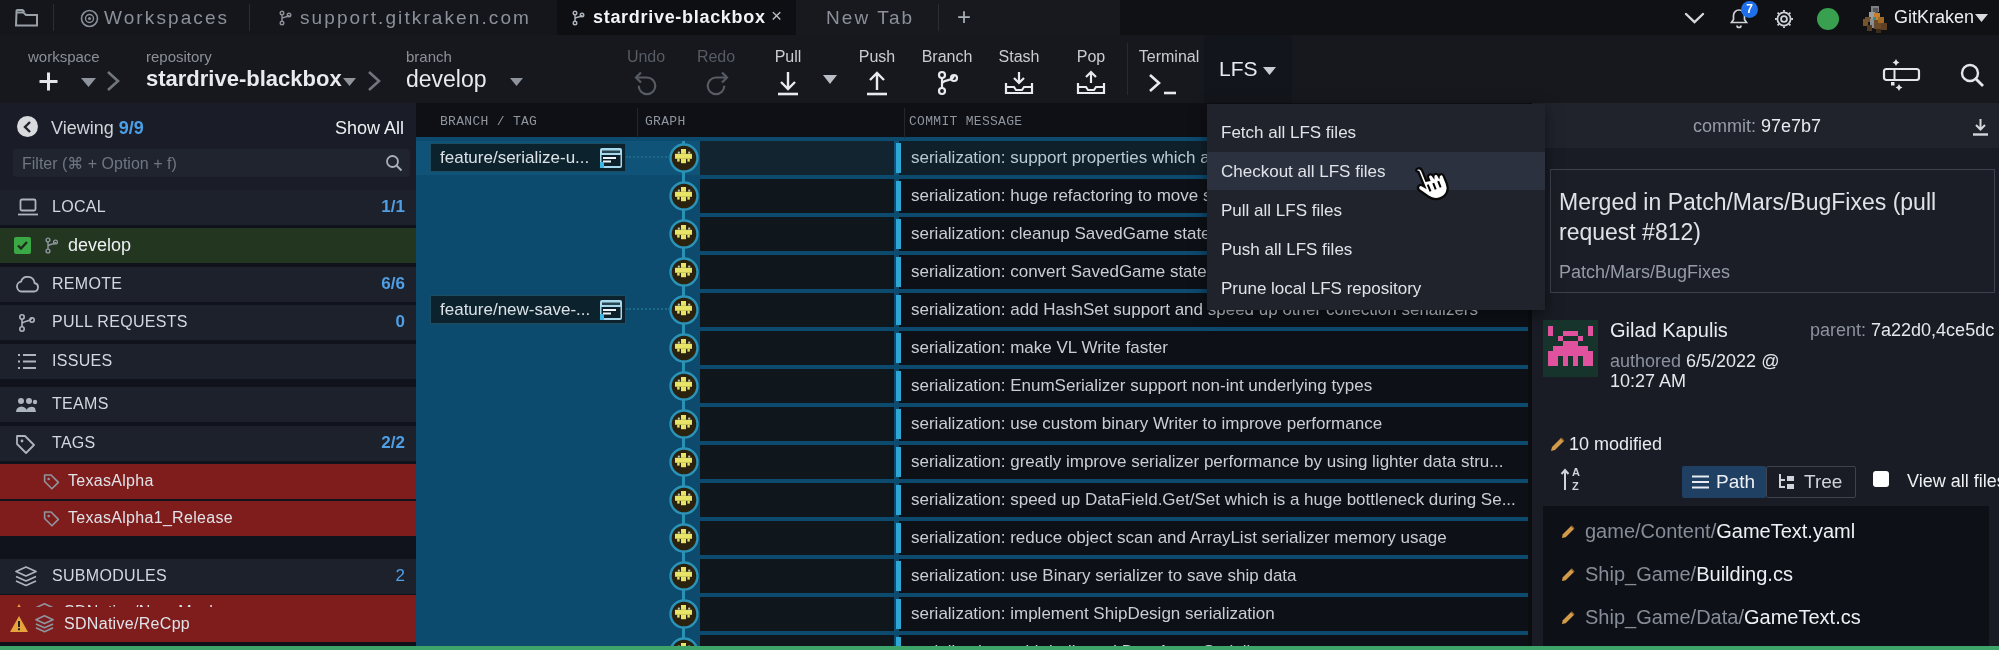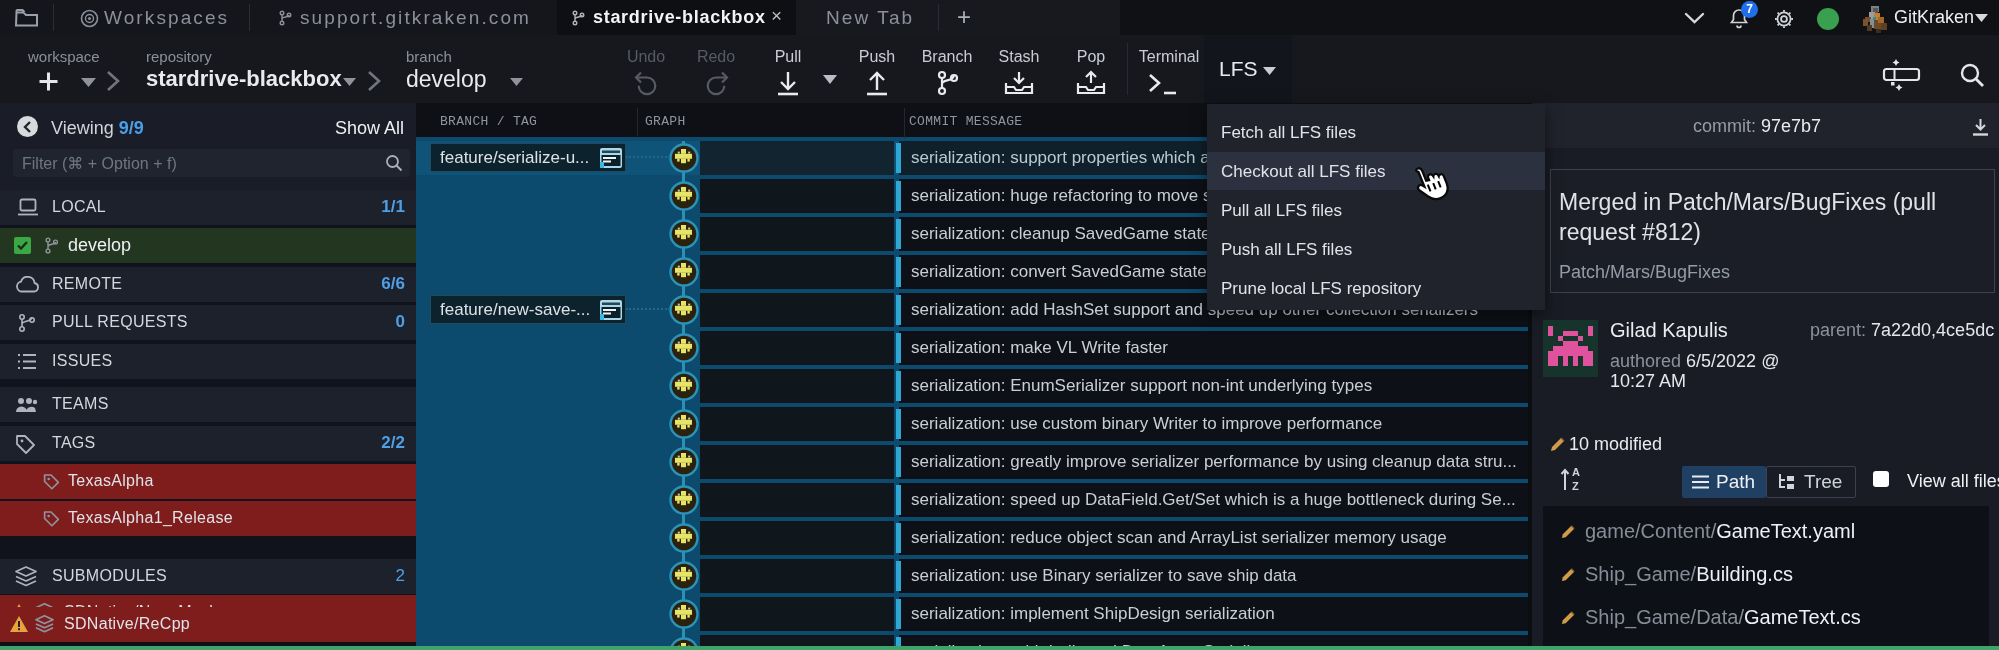--- a/index.html
+++ b/index.html
@@ -386,21 +386,21 @@
         <div class="gcell" style="top:266px;"></div>
         <div class="cbar" style="top:268px;"></div>
         <div class="gmsg" style="top:273px;">serialization: EnumSerializer support non-int underlying types</div>
         <div class="grow" style="top:304px;"></div>
         <div class="gcell" style="top:304px;"></div>
         <div class="cbar" style="top:306px;"></div>
         <div class="gmsg" style="top:311px;">serialization: use custom binary Writer to improve performance</div>
         <div class="grow" style="top:342px;"></div>
         <div class="gcell" style="top:342px;"></div>
         <div class="cbar" style="top:344px;"></div>
-        <div class="gmsg" style="top:349px;">serialization: greatly improve serializer performance by using cleanup data stru...</div>
+        <div class="gmsg" style="top:349px;">serialization: greatly improve serializer performance by using lighter data stru...</div>
         <div class="grow" style="top:380px;"></div>
         <div class="gcell" style="top:380px;"></div>
         <div class="cbar" style="top:382px;"></div>
         <div class="gmsg" style="top:387px;">serialization: speed up DataField.Get/Set which is a huge bottleneck during Se...</div>
         <div class="grow" style="top:418px;"></div>
         <div class="gcell" style="top:418px;"></div>
         <div class="cbar" style="top:420px;"></div>
         <div class="gmsg" style="top:425px;">serialization: reduce object scan and ArrayList serializer memory usage</div>
         <div class="grow" style="top:456px;"></div>
         <div class="gcell" style="top:456px;"></div>

